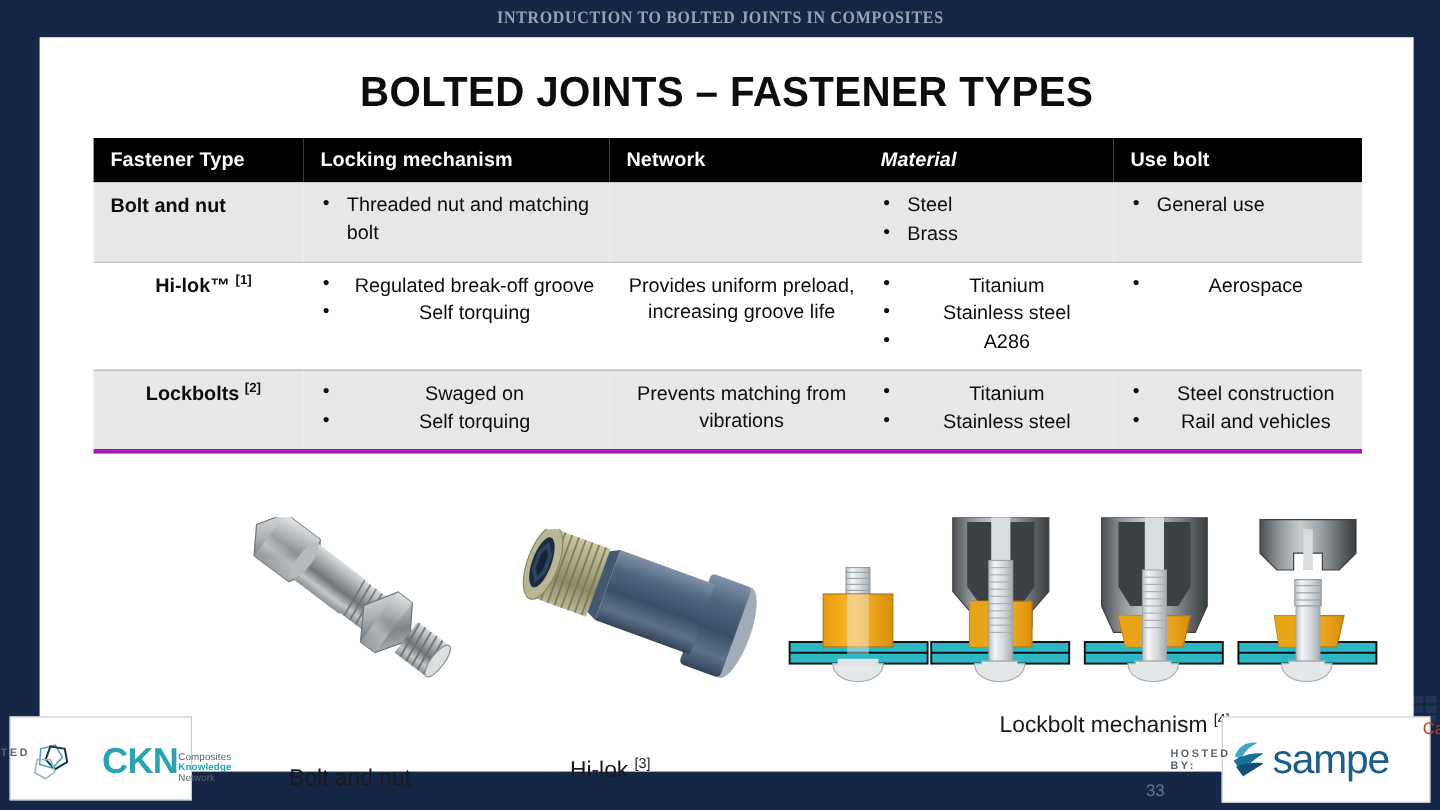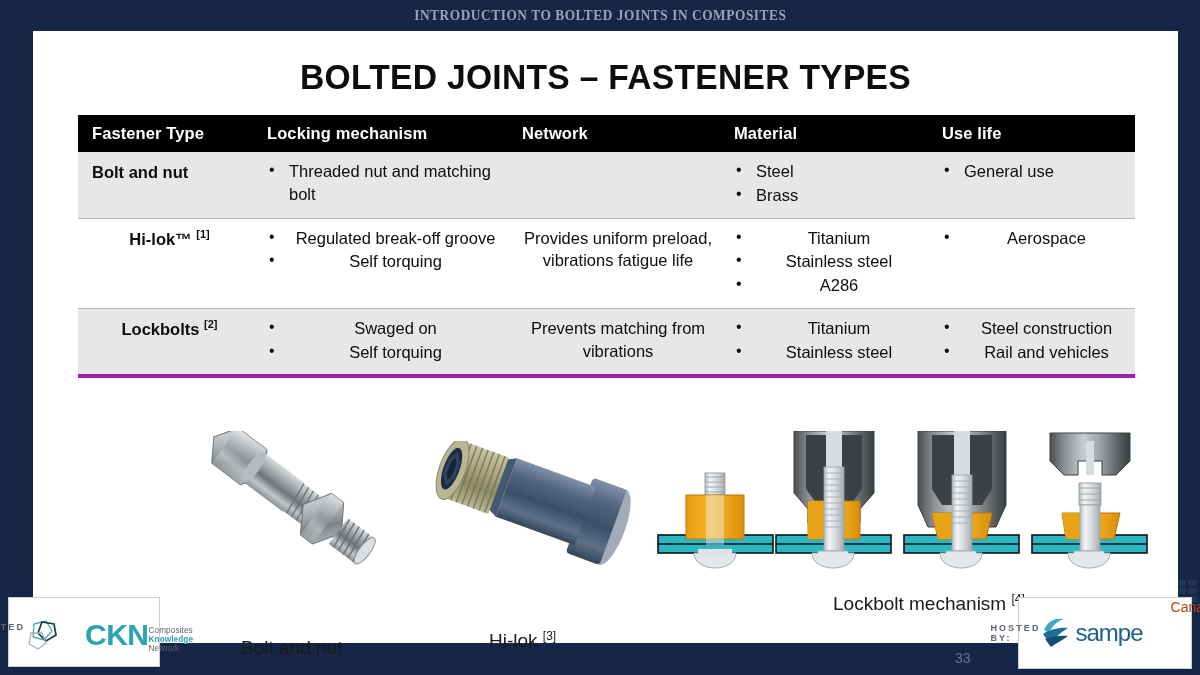--- a/index.html
+++ b/index.html
@@ -113,21 +113,21 @@
     position: absolute;
     left: 2px;
     top: -1px;
     font-size: 16px;
     color: #0d0d0d;
   }
 
   .col1 { width: 175px; }
   .col2 { width: 255px; }
   .col3 { width: 212px; }
-  .col4 { width: 208px; }
+  .col4 { width: 208px; font-style: italic; }
   .col5 { width: 207px; }
 
   
   .figures {
     position: absolute;
     left: 0;
     top: 315px;
     width: 1145px;
     height: 297px;
   }
@@ -172,21 +172,21 @@
   .ckn-tag {
     font-size: 8.2px;
     color: #5c6370;
     margin-top: 15px;
     letter-spacing: 0.1px;
   }
   .ckn-tag b { color: #29a3b5; }
 
   .sampe-mid { display: flex; align-items: center; gap: 5px; }
   .sampe-word {
-    font-size: 24px;
+    font-size: 34px;
     color: #1b5e8c;
     letter-spacing: -1px;
     line-height: 1;
   }
   .sampe-sub {
     font-size: 14px;
     color: #c2410c;
     margin-top: 1px;
     margin-left: 28px;
     align-self: flex-start;
@@ -244,21 +244,21 @@
     <div class="title">BOLTED JOINTS – FASTENER TYPES</div>
 
     <div class="tablewrap">
       <table class="ft">
         <thead>
           <tr>
             <th class="col1">Fastener Type</th>
             <th class="col2">Locking mechanism</th>
             <th class="col3">Network</th>
             <th class="col4">Material</th>
-            <th class="col5">Use life</th>
+            <th class="col5">Use bolt</th>
           </tr>
         </thead>
         <tbody>
 
           <tr class="alt">
             <td class="namecell">
               <span>Bolt and nut</span><sup></sup>
             </td>
             <td>
               <ul class="bul">
@@ -282,21 +282,21 @@
           <tr class="plain">
             <td class="namecell">
               <span>Hi-lok™</span> <sup>[1]</sup>
             </td>
             <td>
               <ul class="bul">
                 <li>Regulated break-off groove</li>
                 <li>Self torquing</li>
               </ul>
             </td>
-            <td>Provides uniform preload, vibrations fatigue life</td>
+            <td>Provides uniform preload, increasing groove life</td>
             <td>
               <ul class="bul">
                 <li>Titanium</li>
                 <li>Stainless steel</li>
                 <li>A286</li>
               </ul>
             </td>
             <td>
               <ul class="bul">
                 <li>Aerospace</li>
@@ -432,21 +432,21 @@
             <path d="M54,28 L54,88"></path>
               <path d="M60,28 L60,88"></path>
           </g>
 
           <ellipse cx="15" cy="58" rx="13" ry="32" fill="#b9b694" stroke="#8b8869" stroke-width="1"></ellipse>
           <ellipse cx="14" cy="58" rx="8" ry="22" fill="#1d2c42"></ellipse>
           <path d="M14,40 L20,50 L20,66 L14,76 L8,66 L8,50 Z" fill="#2f4460"></path>
           <path d="M14,46 L17,52 L17,64 L14,70 L11,64 L11,52 Z" fill="#16243a"></path>
         </g>
       </svg>
-      <div class="caption" style="left:456px; top:283px;">
+      <div class="caption" style="left:442px; top:283px;">
         <span>Hi-lok</span> <sup>[3]</sup>
       </div>
 
       <svg class="fig" style="left:615px; top:85px; width:520px; height:150px;" viewBox="0 0 520 150">
         <defs>
           <linearGradient id="pin" x1="0" y1="0" x2="1" y2="0">
             <stop offset="0%" stop-color="#b8bec2"></stop>
             <stop offset="25%" stop-color="#f2f4f5"></stop>
             <stop offset="60%" stop-color="#d4d9dc"></stop>
             <stop offset="100%" stop-color="#a5acb0"></stop>

